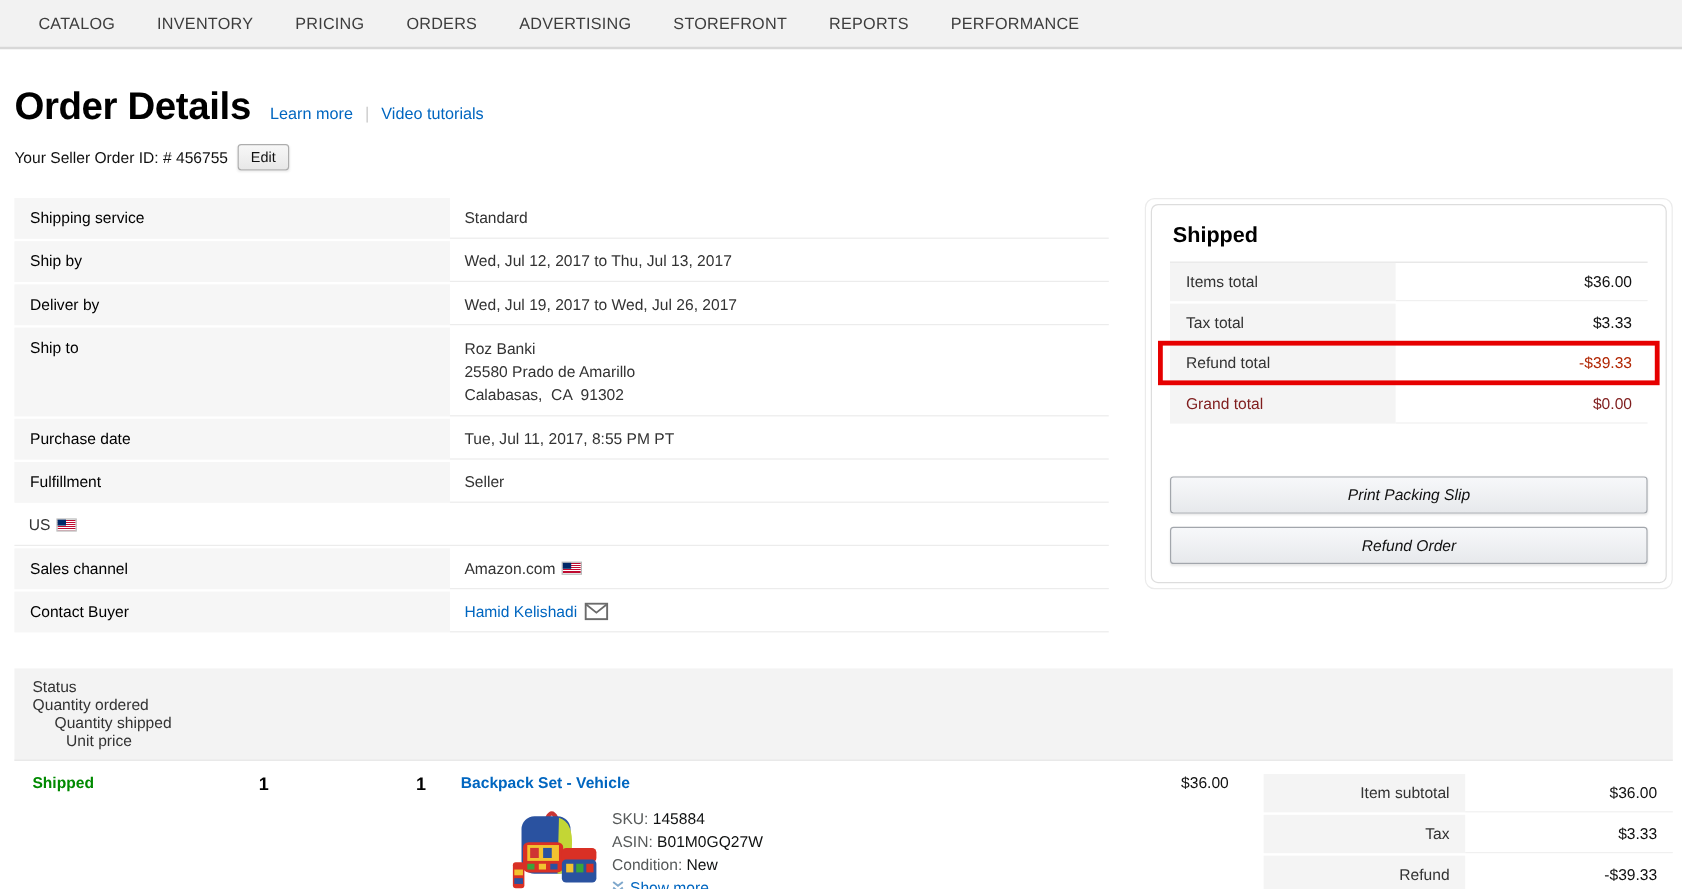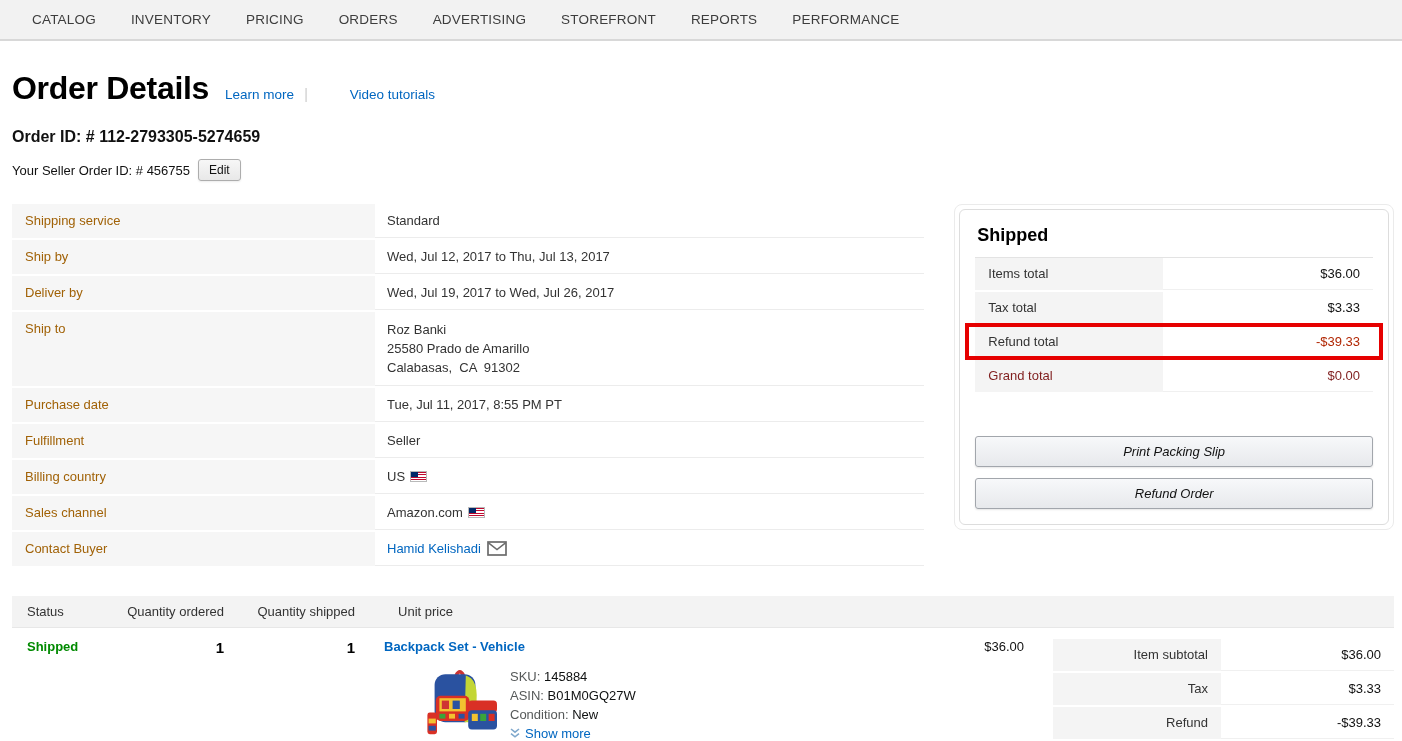--- a/index.html
+++ b/index.html
@@ -10,39 +10,39 @@
   .topnav { height: 41px; background: #f2f2f2; border-bottom: 2px solid #d8d8d8;
     display: flex; align-items: center; padding-left: 32px; gap: 35px; text-align: center; }
   .topnav a { font-size: 13.5px; color: #3d3d3d; text-decoration: none;
     letter-spacing: 0.2px; font-weight: 500; cursor: pointer; }
 
   .page { padding: 0 8px 0 12px; }
 
   
   .title-row { margin-top: 29px; display: flex; align-items: baseline; }
   .title-row h1 { font-size: 32px; font-weight: 800; letter-spacing: -0.3px; color: #000; }
-  .hdr-link { font-size: 13.5px; color: #0066c0; text-decoration: none; cursor: pointer; margin-left: 32px; }
+  .hdr-link { font-size: 13.5px; color: #0066c0; text-decoration: none; cursor: pointer; }
   .lm { margin-left: 16px; }
   .hdr-sep { color: #ccc; margin: 0 10px; font-size: 14px; }
 
   .order-id { margin-top: 21px; font-size: 16px; font-weight: 700; color: #111; }
   .seller-line { margin-top: 13px; font-size: 13px; color: #111;
     display: flex; align-items: center; gap: 8px; }
   .edit-btn { font-size: 12px; color: #111; padding: 3px 10px; border: 1px solid #adadad;
     border-radius: 3px; background: linear-gradient(#f7f7f7, #e8e8e8);
     box-shadow: 0 1px 2px rgba(0,0,0,.08); cursor: pointer;
     font-family: "Liberation Sans", sans-serif; }
 
   
   .main { display: flex; align-items: flex-start; margin-top: 23px; }
 
   .details-table { width: 913px; }
   .d-row { display: flex; border-bottom: 2px solid #fff; }
   .d-label { width: 363px; background: #f6f6f6; padding: 8px 12px 8px 13px;
-    font-size: 13px; color: #a16207; line-height: 17px; }
+    font-size: 13px; color: #000000; line-height: 17px; }
   .d-value { flex: 1; padding: 8px 12px; font-size: 13px; color: #333;
     border-bottom: 1px solid #ececec; line-height: 17px; }
   .addr-line { line-height: 19px; white-space: pre-wrap; }
   .buyer-link { color: #0066c0; text-decoration: none; cursor: pointer;
     display: inline-flex; align-items: center; gap: 6px; }
 
   
   .us-flag { width: 17px; height: 11px; display: inline-block; vertical-align: -1px;
     margin-left: 5px; border: 1px solid #b9b9b9; position: relative;
     background: repeating-linear-gradient(to bottom, #bf0a30 0 0.9px, #fff 0.9px 1.8px); }
@@ -66,21 +66,21 @@
   .summary-buttons { margin-top: 42px; display: flex; flex-direction: column; gap: 11px; }
   .panel-btn { width: 100%; height: 31px; font-size: 13px; color: #111;
     border: 1px solid #a2a6ac; border-radius: 3px;
     background: linear-gradient(#f7f8fa, #e7e9ec);
     box-shadow: 0 1px 2px rgba(0,0,0,.10); cursor: pointer;
     font-family: "Liberation Sans", sans-serif; font-style: italic; }
 
   
   .items-section { margin-top: 28px; }
   .items-header { display: flex; background: #f3f3f3; border-bottom: 1px solid #e7e7e7;
-    padding: 8px 0; font-size: 13px; color: #333; }
+    padding: 8px 0; font-size: 13px; color: #333; flex-direction: column; }
   .items-row { display: flex; padding-top: 11px; font-size: 13px; }
   .c-status { width: 100px; padding-left: 15px; }
   .c-qty-ordered { width: 112px; text-align: right; }
   .c-qty-shipped { width: 131px; text-align: right; }
   .c-product { flex: 1; padding-left: 29px; }
   .c-unit { width: 98px; text-align: right; }
   .c-totals { width: 370px; padding-left: 29px; }
 
   .status-shipped { color: #008a00; font-weight: 700; }
   .qty-num { font-size: 15px; font-weight: 700; color: #000; }
@@ -118,21 +118,20 @@
 
 <div class="page">
 
   <div class="title-row">
     <h1>Order Details</h1>
     <a class="hdr-link lm">Learn more</a>
     <span class="hdr-sep">|</span>
     <a class="hdr-link">Video tutorials</a>
   </div>
 
-  <div class="order-id">Order ID: # 112-2793305-5274659</div>
 
   <div class="seller-line">
     <span>Your Seller Order ID: # 456755</span>
     <button class="edit-btn">Edit</button>
   </div>
 
   <div class="main">
 
     <div class="details-table">
 
@@ -164,21 +163,20 @@
         <div class="d-label">Purchase date</div>
         <div class="d-value">Tue, Jul 11, 2017, 8:55 PM PT</div>
       </div>
 
       <div class="d-row">
         <div class="d-label">Fulfillment</div>
         <div class="d-value">Seller</div>
       </div>
 
       <div class="d-row">
-        <div class="d-label">Billing country</div>
         <div class="d-value">
           <span>US</span><span class="us-flag"></span>
         </div>
       </div>
 
       <div class="d-row">
         <div class="d-label">Sales channel</div>
         <div class="d-value">
           <span>Amazon.com</span><span class="us-flag"></span>
         </div>

